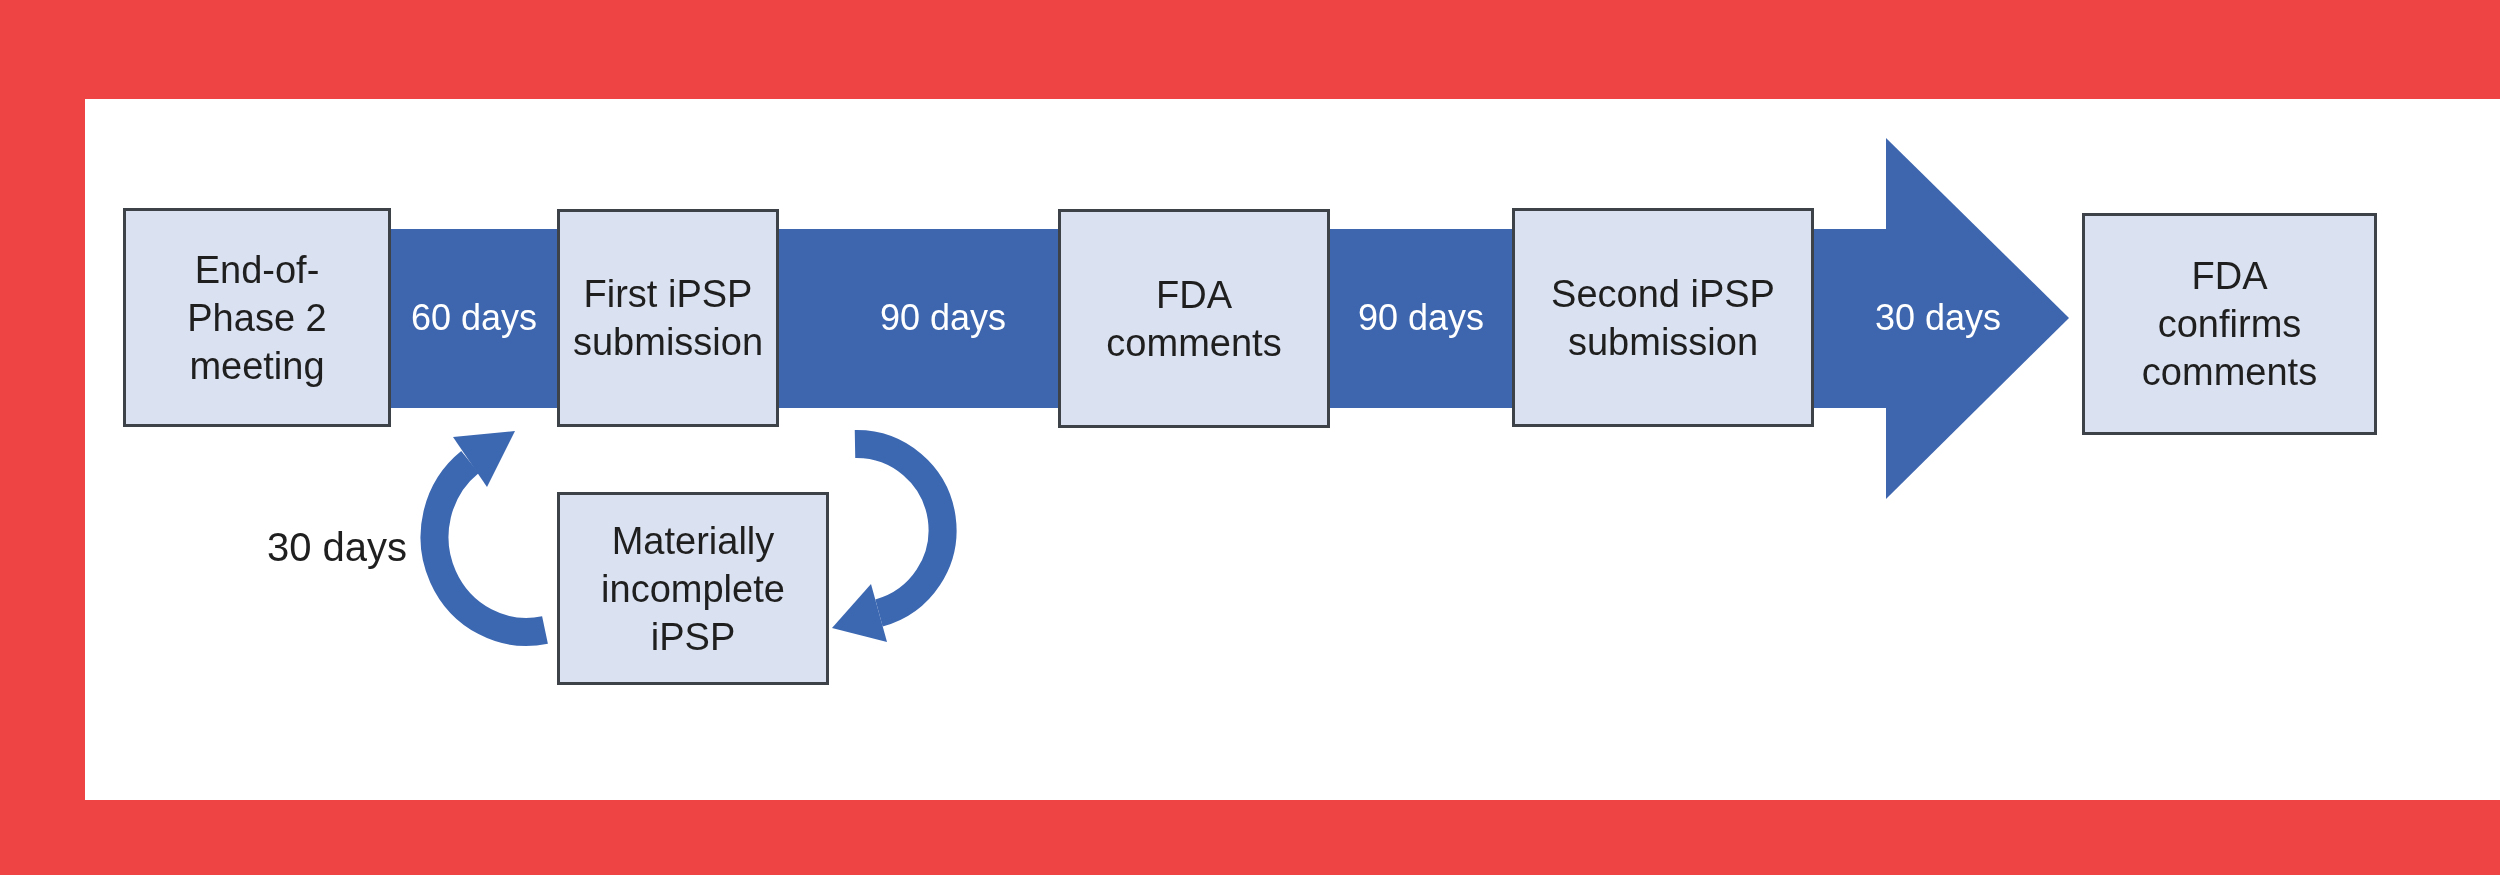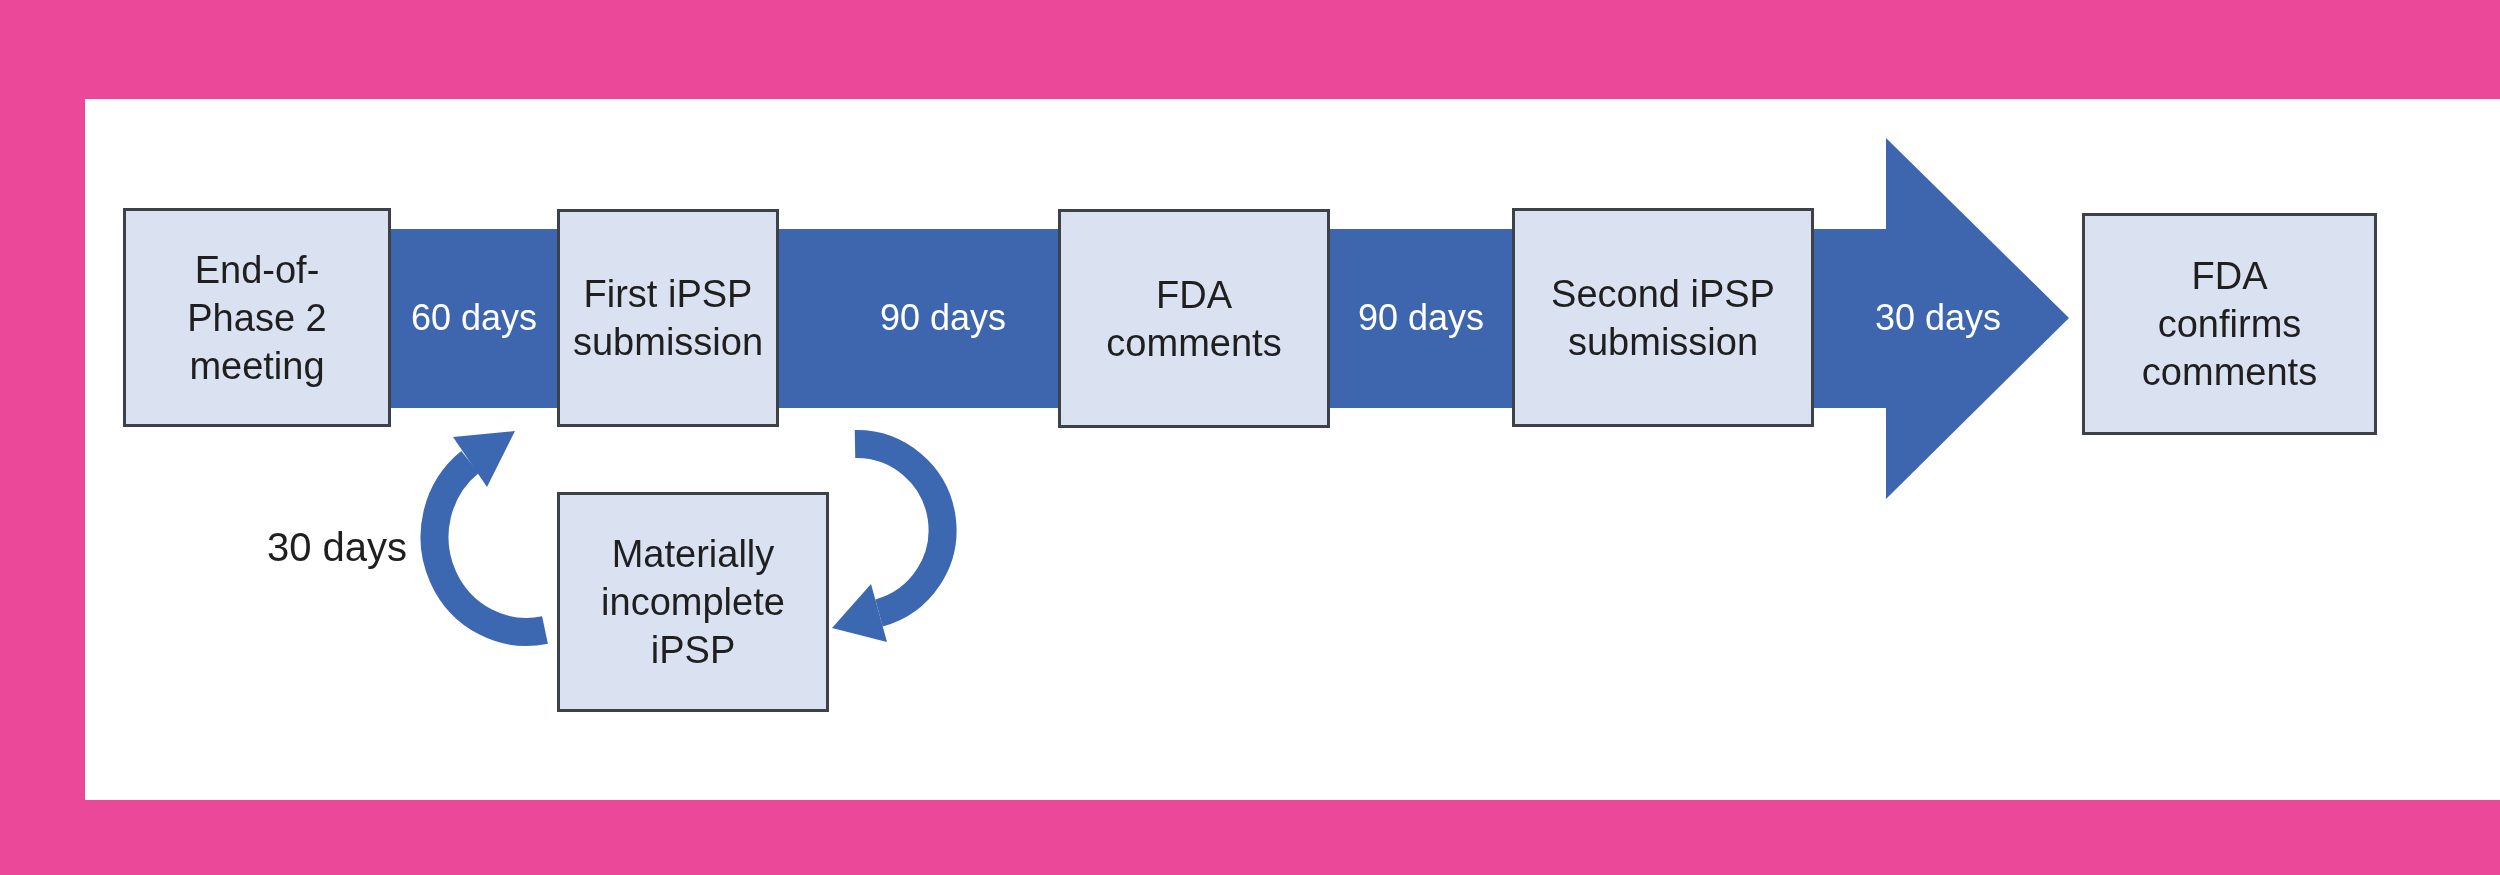--- a/index.html
+++ b/index.html
@@ -1,20 +1,20 @@
 <!DOCTYPE html>
 <html><head>
 <meta charset="utf-8">
 <style>
   html, body { margin: 0; padding: 0; background: #000; }
   .canvas {
     position: relative;
     width: 2500px;
     height: 875px;
-    background: #ec4899;
+    background: #ef4444;
     overflow: hidden;
     font-family: "Liberation Sans", sans-serif;
   }
   .panel {
     position: absolute;
     left: 85px; top: 99px;
     width: 2415px; height: 701px;
     background: #ffffff;
   }
   .band {
@@ -116,21 +116,21 @@
     <span>Second iPSP</span>
     <span>submission</span>
   </div>
 
   <div class="box" style="left:2082px; top:213px; width:295px; height:222px;">
     <span>FDA</span>
     <span>confirms</span>
     <span>comments</span>
   </div>
 
-  <div class="box" style="left:557px; top:492px; width:272px; height:220px;">
+  <div class="box" style="left:557px; top:492px; width:272px; height:193px;">
     <span>Materially</span>
     <span>incomplete</span>
     <span>iPSP</span>
   </div>
 
   <div class="interval-label" style="left:364px; top:291px;">60 days</div>
   <div class="interval-label" style="left:833px; top:291px;">90 days</div>
   <div class="interval-label" style="left:1311px; top:291px;">90 days</div>
   <div class="interval-label" style="left:1828px; top:291px;">30 days</div>
 

